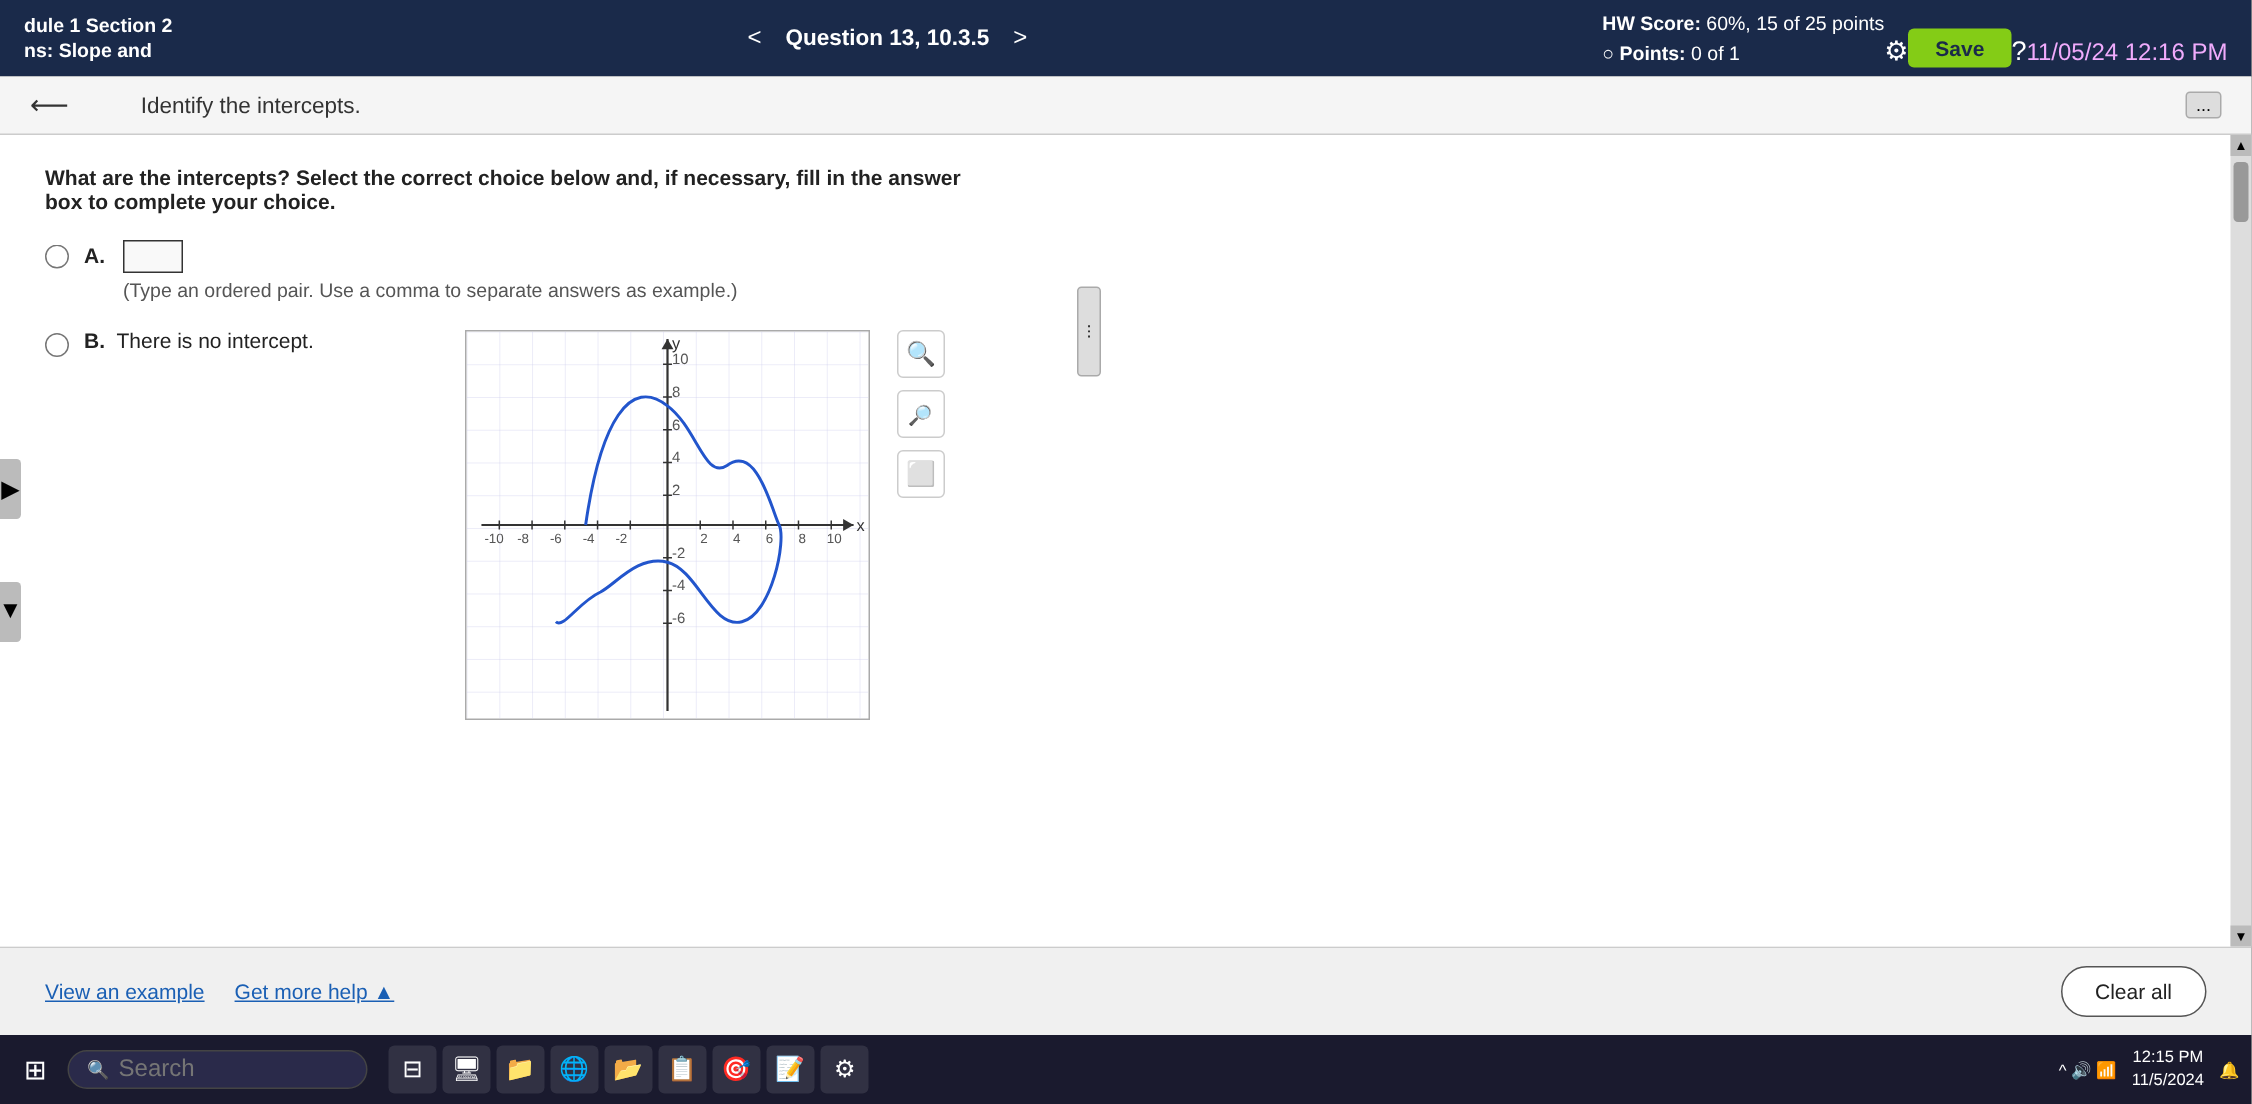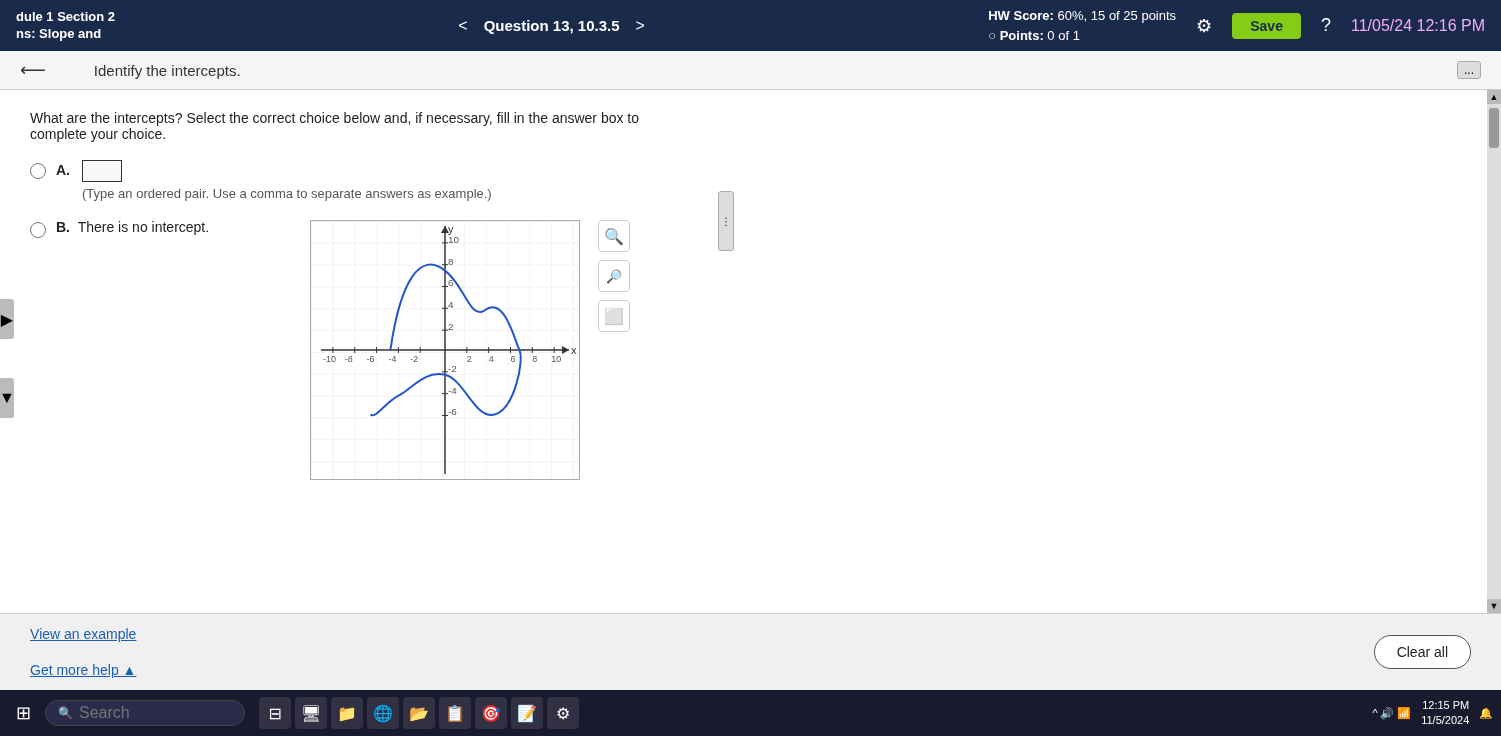--- a/index.html
+++ b/index.html
@@ -38,22 +38,21 @@
     .nav-btn {
       background: transparent;
       border: none;
       color: white;
       font-size: 16px;
       cursor: pointer;
       padding: 2px 6px;
     }
     .top-bar-right {
       display: flex;
-      align-items: center;
-      gap: 20px;
+      align-items: flex-end;
       font-size: 13px;
     }
     .hw-score { line-height: 1.5; }
     .gear-icon, .help-icon {
       font-size: 18px;
       cursor: pointer;
     }
     .save-btn {
       background: #84cc16;
       color: #1a2a4a;
@@ -116,20 +115,21 @@
       flex-direction: column;
       padding: 20px 30px;
       position: relative;
     }
 
     .question-instruction {
       font-size: 14px;
       color: #222;
       margin-bottom: 18px;
       max-width: 620px;
+      font-weight: bold;
     }
 
     .options-area {
       display: flex;
       gap: 30px;
     }
 
     .options-list {
       display: flex;
       flex-direction: column;
@@ -208,21 +208,20 @@
       background: #f0f0f0;
       border-top: 1px solid #ccc;
       padding: 12px 30px;
       display: flex;
       align-items: center;
       justify-content: space-between;
     }
     .bottom-links {
       display: flex;
       gap: 20px;
-      flex-direction: column;
     }
     .bottom-link {
       background: none;
       border: none;
       color: #1a5fb4;
       font-size: 14px;
       cursor: pointer;
       text-decoration: underline;
     }
     .bottom-actions {
@@ -305,21 +304,21 @@
       font-size: 16px;
     }
     .taskbar-right {
       margin-left: auto;
       display: flex;
       align-items: center;
       gap: 10px;
       font-size: 11px;
     }
     .taskbar-time {
-      text-align: right;
+      text-align: center;
       line-height: 1.4;
     }
 
     
     .graph-svg {
       width: 100%;
       height: 100%;
     }
 
     

